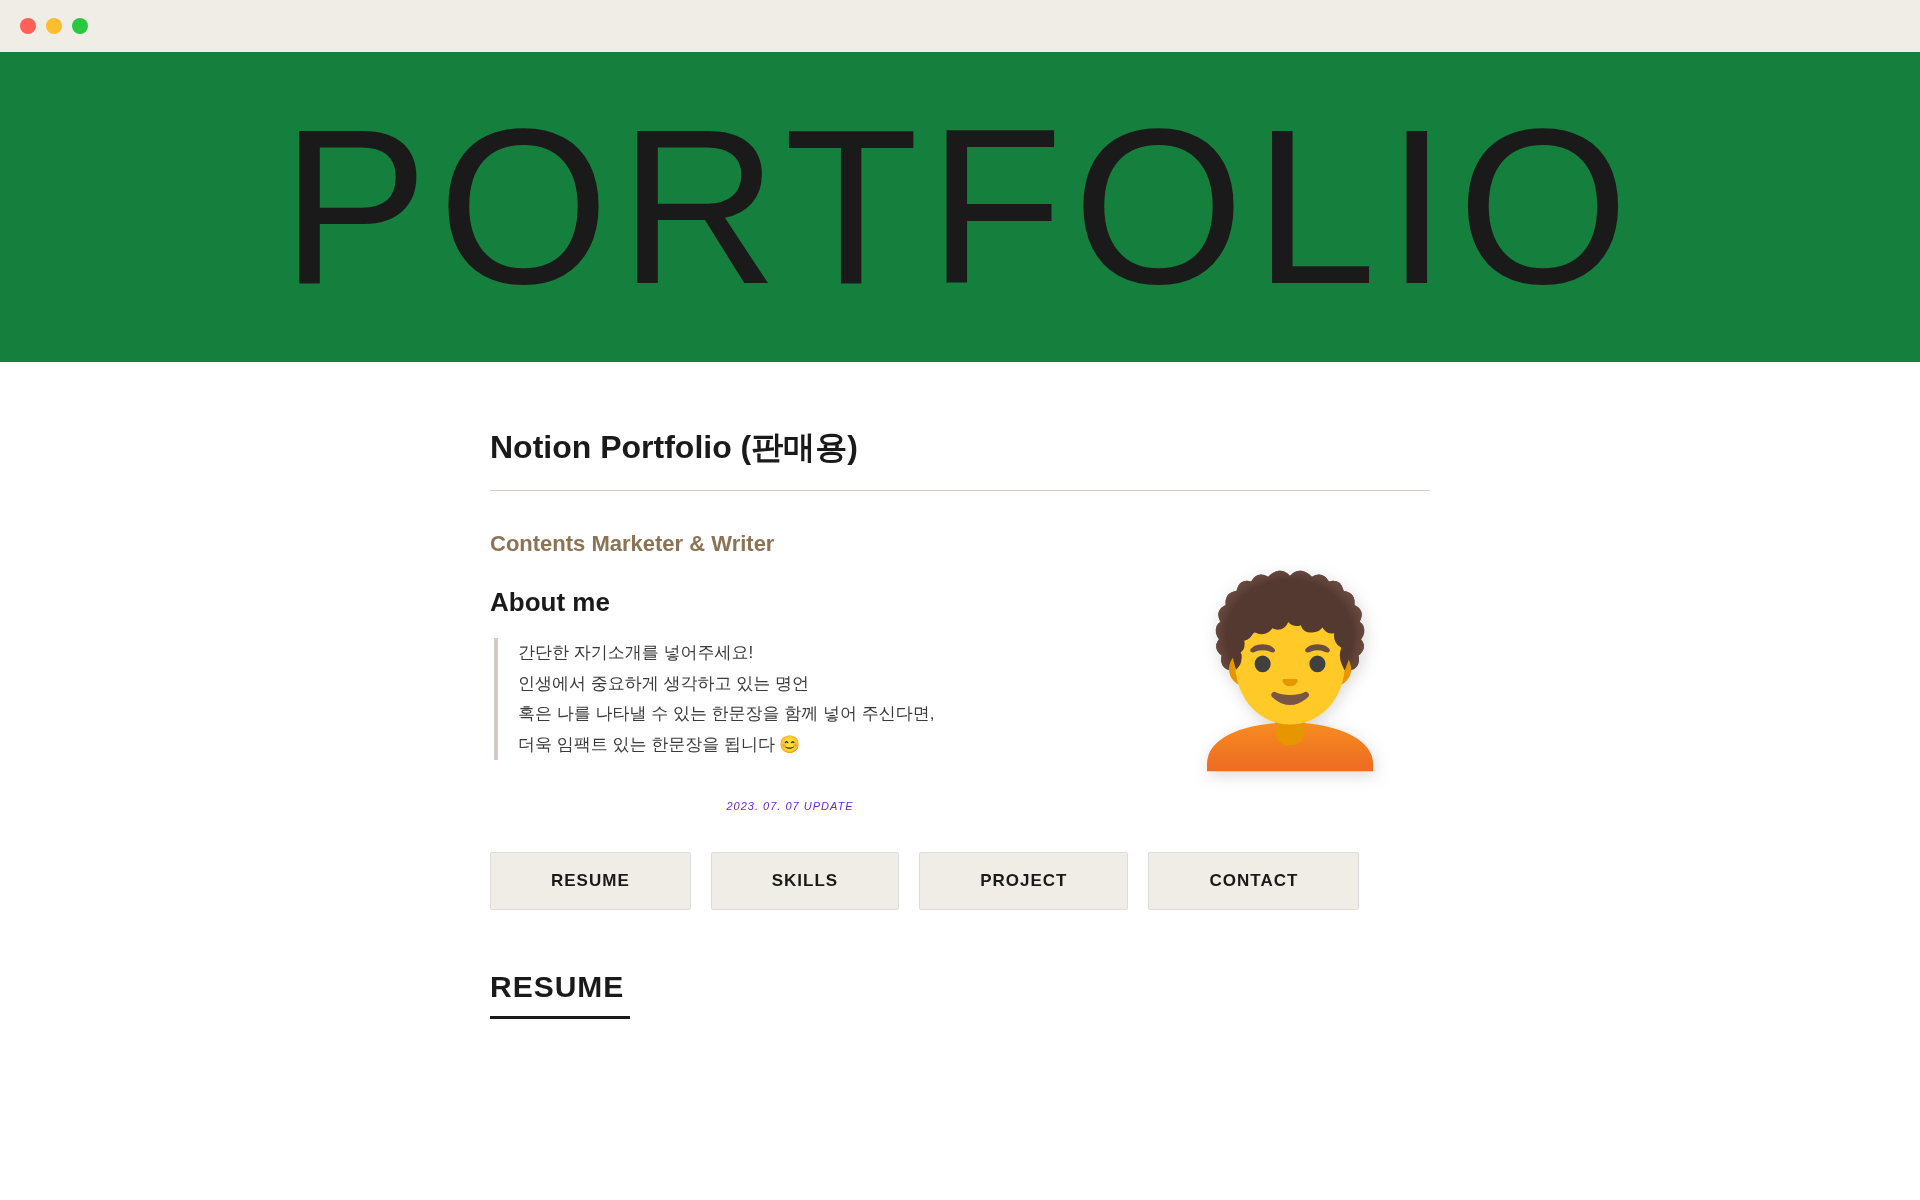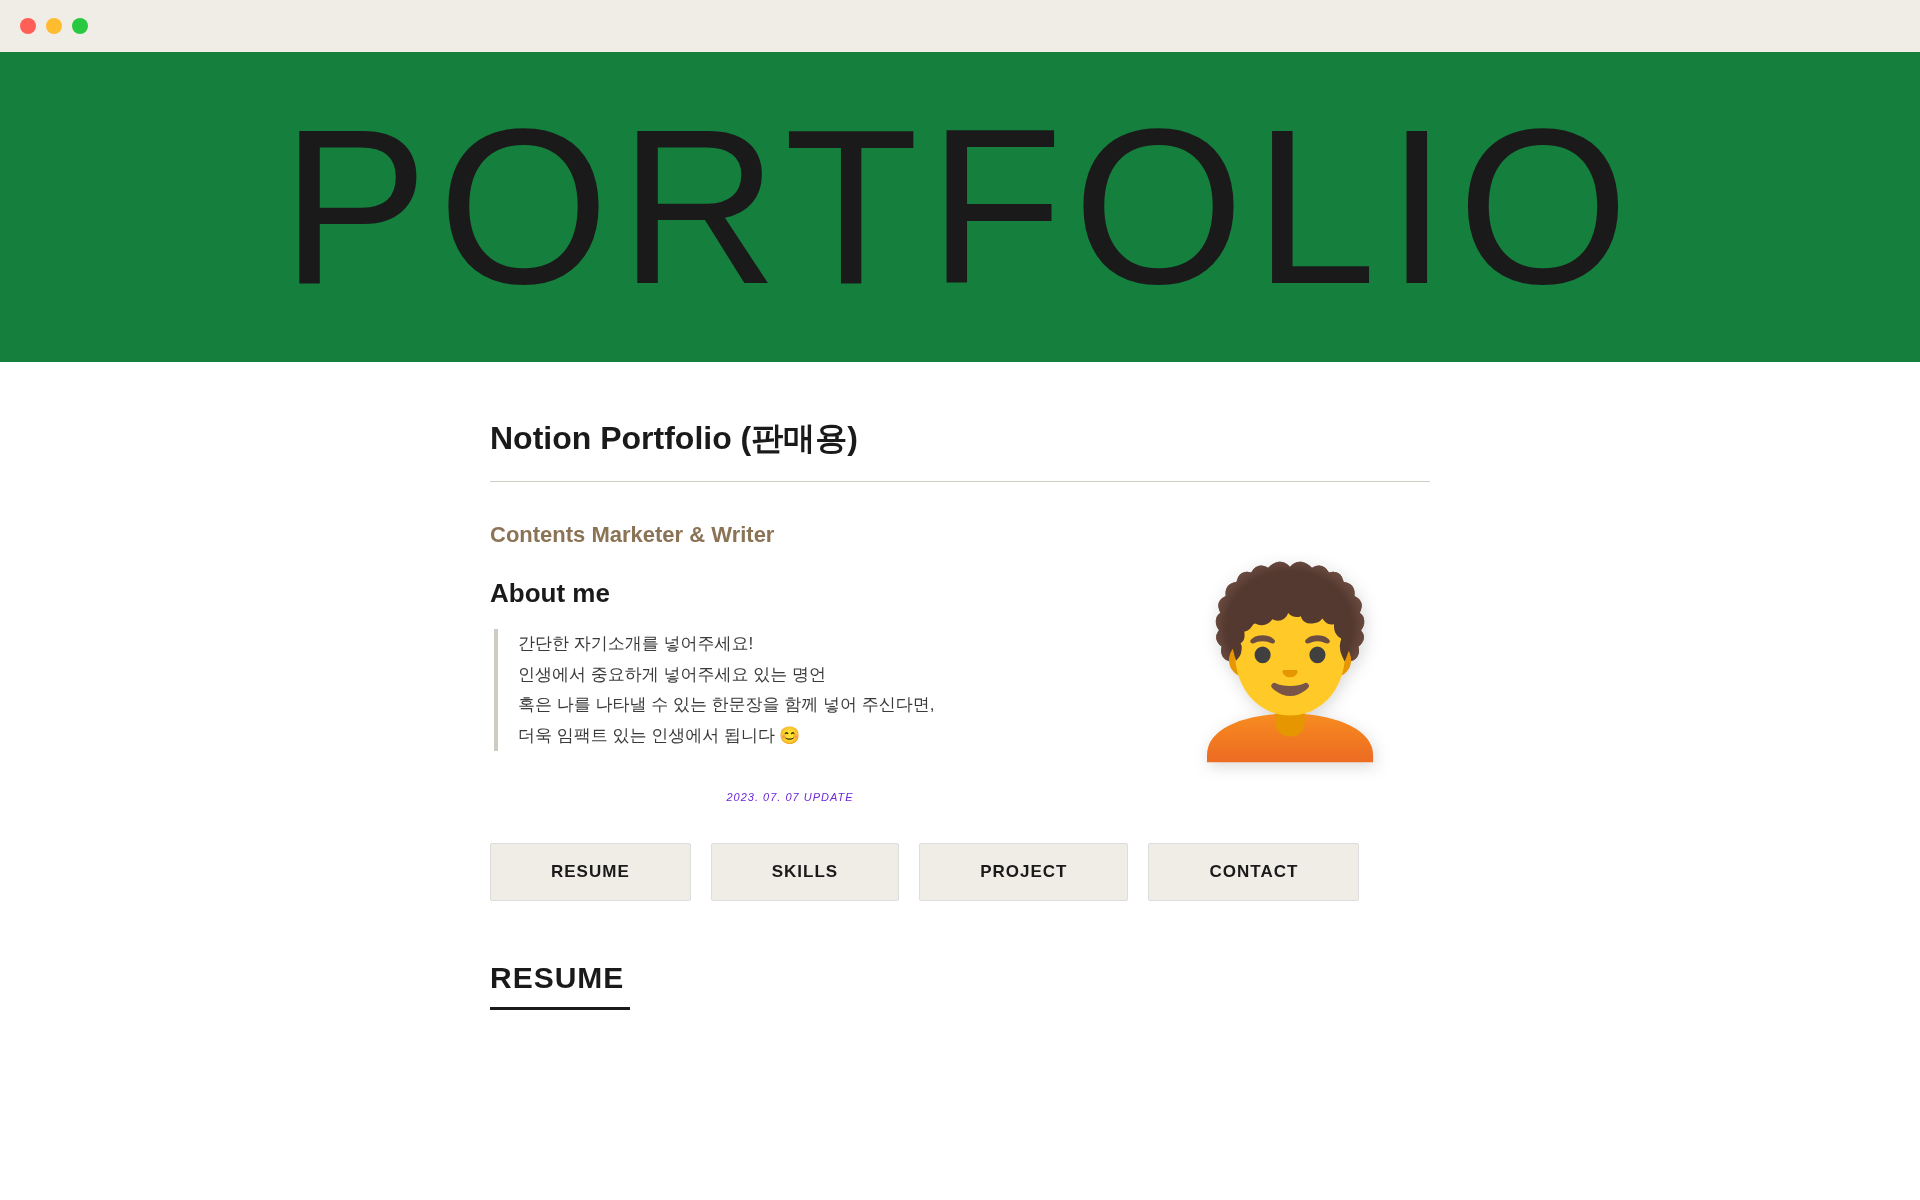--- a/index.html
+++ b/index.html
@@ -64,21 +64,21 @@
       letter-spacing: 10px;
       color: #1a1a1a;
       font-family: 'Helvetica Neue', Arial, sans-serif;
       line-height: 1;
       white-space: nowrap;
     }
 
     
     .main-content {
       max-width: 1100px;
-      margin: 0 auto;
+      margin: 9px auto;
       padding: 55px 80px;
     }
 
     
     .page-title {
       font-size: 32px;
       font-weight: 700;
       color: #1a1a1a;
       margin-bottom: 20px;
       font-family: -apple-system, BlinkMacSystemFont, 'Segoe UI', sans-serif;
@@ -212,23 +212,23 @@
 
   <div class="profile-section">
     <div class="profile-left">
 
       <p class="job-title">Contents Marketer &amp; Writer</p>
 
       <h3 class="about-heading">About me</h3>
 
       <div class="quote-block">
         <p>간단한 자기소개를 넣어주세요!</p>
-        <p>인생에서 중요하게 넣어주세요 있는 명언</p>
+        <p>인생에서 중요하게 생각하고 있는 명언</p>
         <p>혹은 나를 나타낼 수 있는 한문장을 함께 넣어 주신다면,</p>
-        <p>더욱 임팩트 있는 인생에서 됩니다 😊</p>
+        <p>더욱 임팩트 있는 한문장을 됩니다 😊</p>
       </div>
 
       <p class="update-date">2023. 07. 07  UPDATE</p>
     </div>
 
     <div class="avatar-container">
       <span class="avatar-emoji">🧑‍🦱</span>
     </div>
   </div>
 

